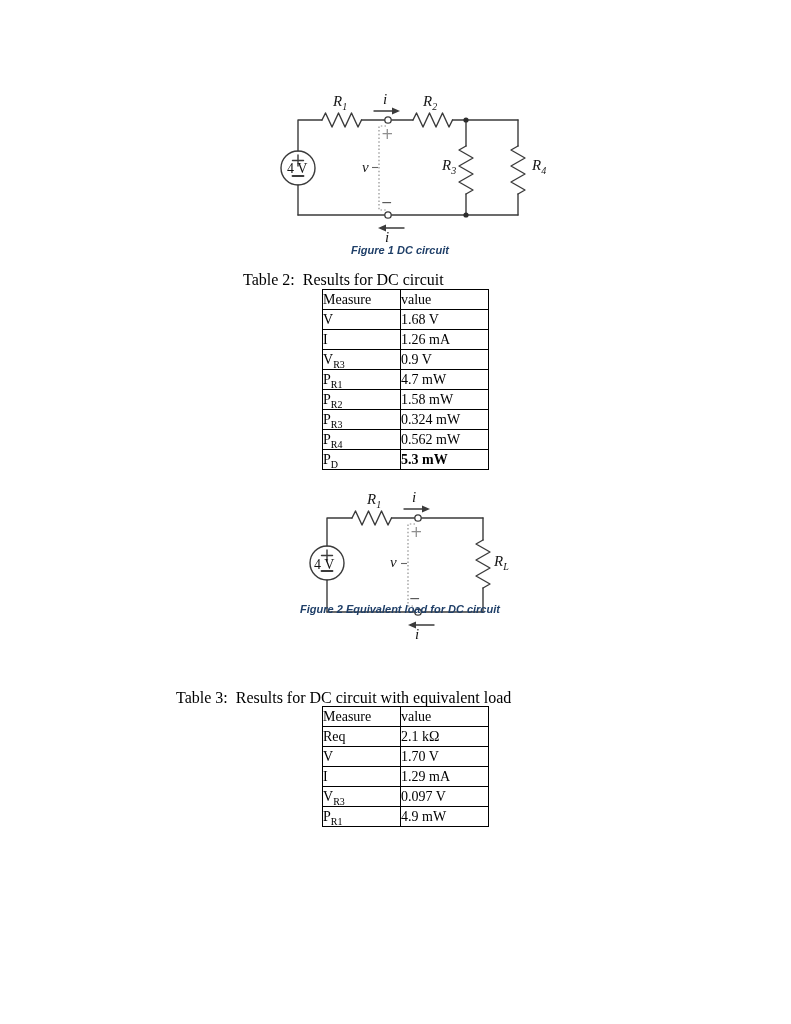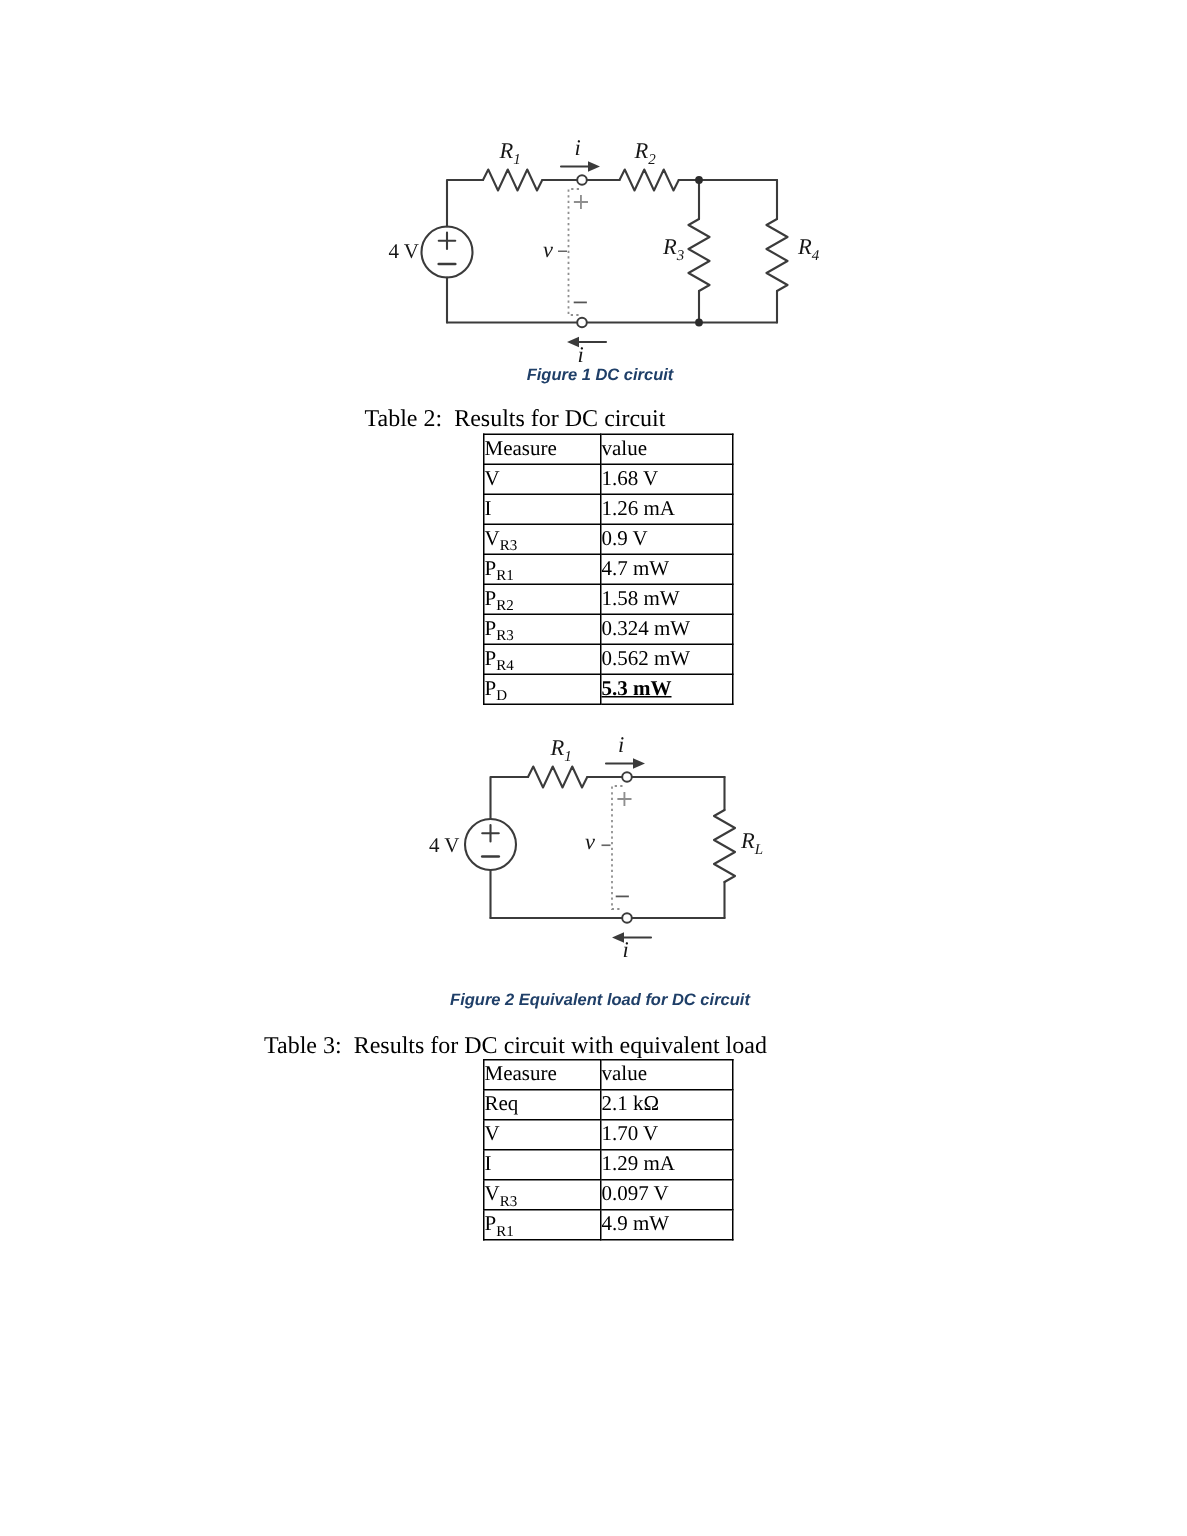--- a/index.html
+++ b/index.html
@@ -7,25 +7,25 @@
   
   .ctitle { position:absolute; font-family:"Liberation Serif", serif; font-size:16px; color:#000; white-space:pre; }
   
   .caption { position:absolute; font-family:"Liberation Sans", sans-serif; font-style:italic; font-weight:bold; font-size:11px; text-align:center; color:#1f3f68; }
   
   .rtable { position:absolute; border-collapse:collapse; font-family:"Liberation Serif", serif; font-size:14px; }
   .rtable td { border:1px solid #000; text-align:left; vertical-align:middle; height:19px; padding:0; }
   .rtable td.c1 { width:77px; }
   .rtable td.c2 { width:87px; }
   .rtable sub { font-size:10px; line-height:0; }
-  .rtable .bold { font-weight:bold;text-decoration:underline; }
+  .rtable .bold { font-weight:bold; }
   
   .clabel { position:absolute; font-family:"Liberation Serif", serif; font-style:italic; font-size:15px; color:#161616; line-height:1; }
   .clabel sub { font-size:10px; font-style:italic; line-height:0; }
-  .upright { position:absolute; font-family:"Liberation Serif", serif; font-style:normal; font-size:14px; color:#161616; line-height:1; }
+  .upright { position:absolute; font-family:"Liberation Serif", serif; font-style:normal; font-size:14px; color:#161616; line-height:1;margin-left:28px; }
   .graysym { position:absolute; font-family:"DejaVu Sans", sans-serif; line-height:1; }
   svg { position:absolute; }
 </style>
 </head>
 <body>
 
 <svg style="left:240px; top:85px;" width="320" height="175" viewBox="240 85 320 175">
   <g stroke="#3b3b3b" stroke-width="1.4" fill="none" stroke-linecap="round" stroke-linejoin="round">
 
     <path d="M298,151 L298,120 L322,120"></path>
@@ -145,21 +145,21 @@
 </svg>
 
 <span class="clabel" style="left:367px; top:492px;"><span>R</span><sub>1</sub></span>
 <span class="clabel" style="left:412px; top:490px;">i</span>
 <span class="clabel" style="left:494px; top:554px;"><span>R</span><sub>L</sub></span>
 <span class="upright" style="left:286px; top:558px;">4 V</span>
 <span class="clabel" style="left:390px; top:555px;">v</span>
 <span class="graysym" style="left:410px; top:525px; font-size:15px; color:#8f8f8f;">+</span>
 <span class="graysym" style="left:409px; top:591px; font-size:14px; color:#555555;">−</span>
 <span class="clabel" style="left:415px; top:627px;">i</span>
-<div class="caption" style="left:250px; top:661px; width:300px;">Figure 2 Equivalent load for DC circuit</div>
+<div class="caption" style="left:250px; top:603px; width:300px;">Figure 2 Equivalent load for DC circuit</div>
 
 <div class="ctitle" style="left:176px; top:689px;">Table 3:  Results for DC circuit with equivalent load</div>
 <table class="rtable" style="left:322px; top:706px;">
   <tbody>
       <tr>
     <td class="c1">Measure</td>
     <td class="c2">value</td>
   </tr>
   <tr>
     <td class="c1"><span>Req</span><sub></sub></td>

